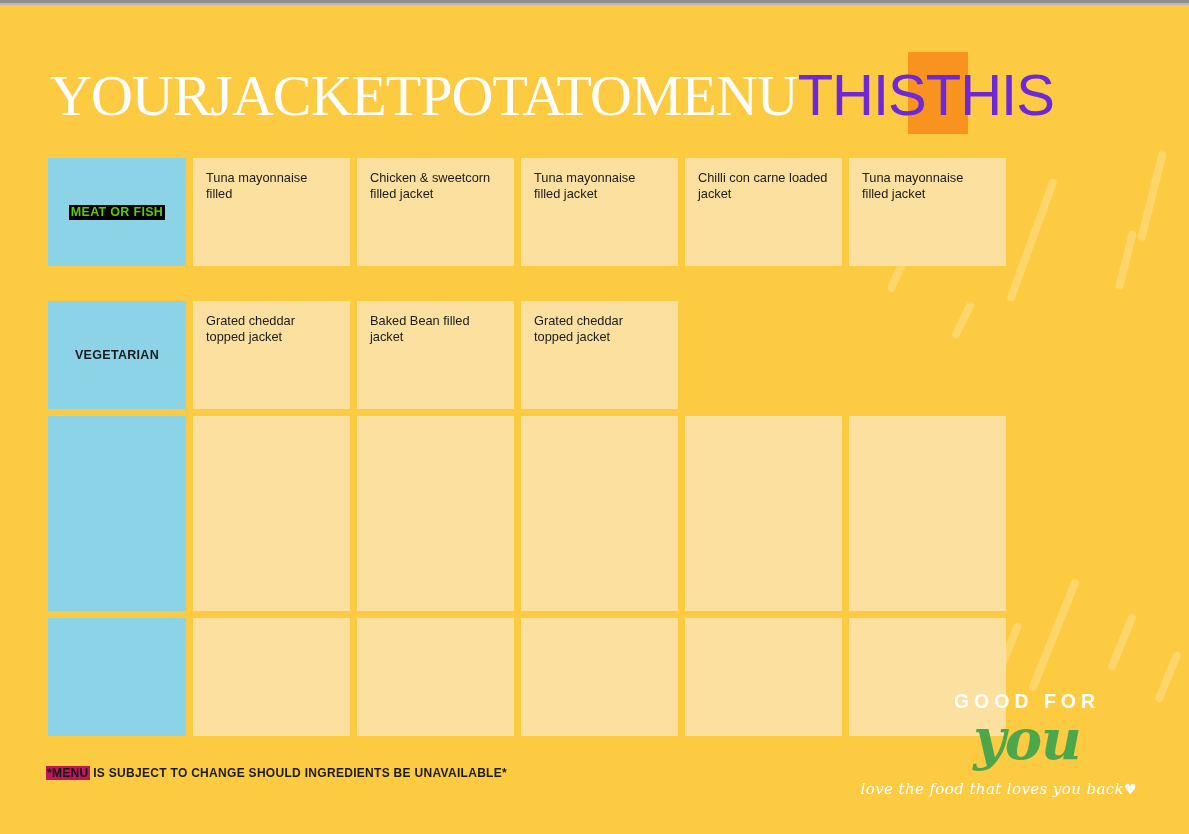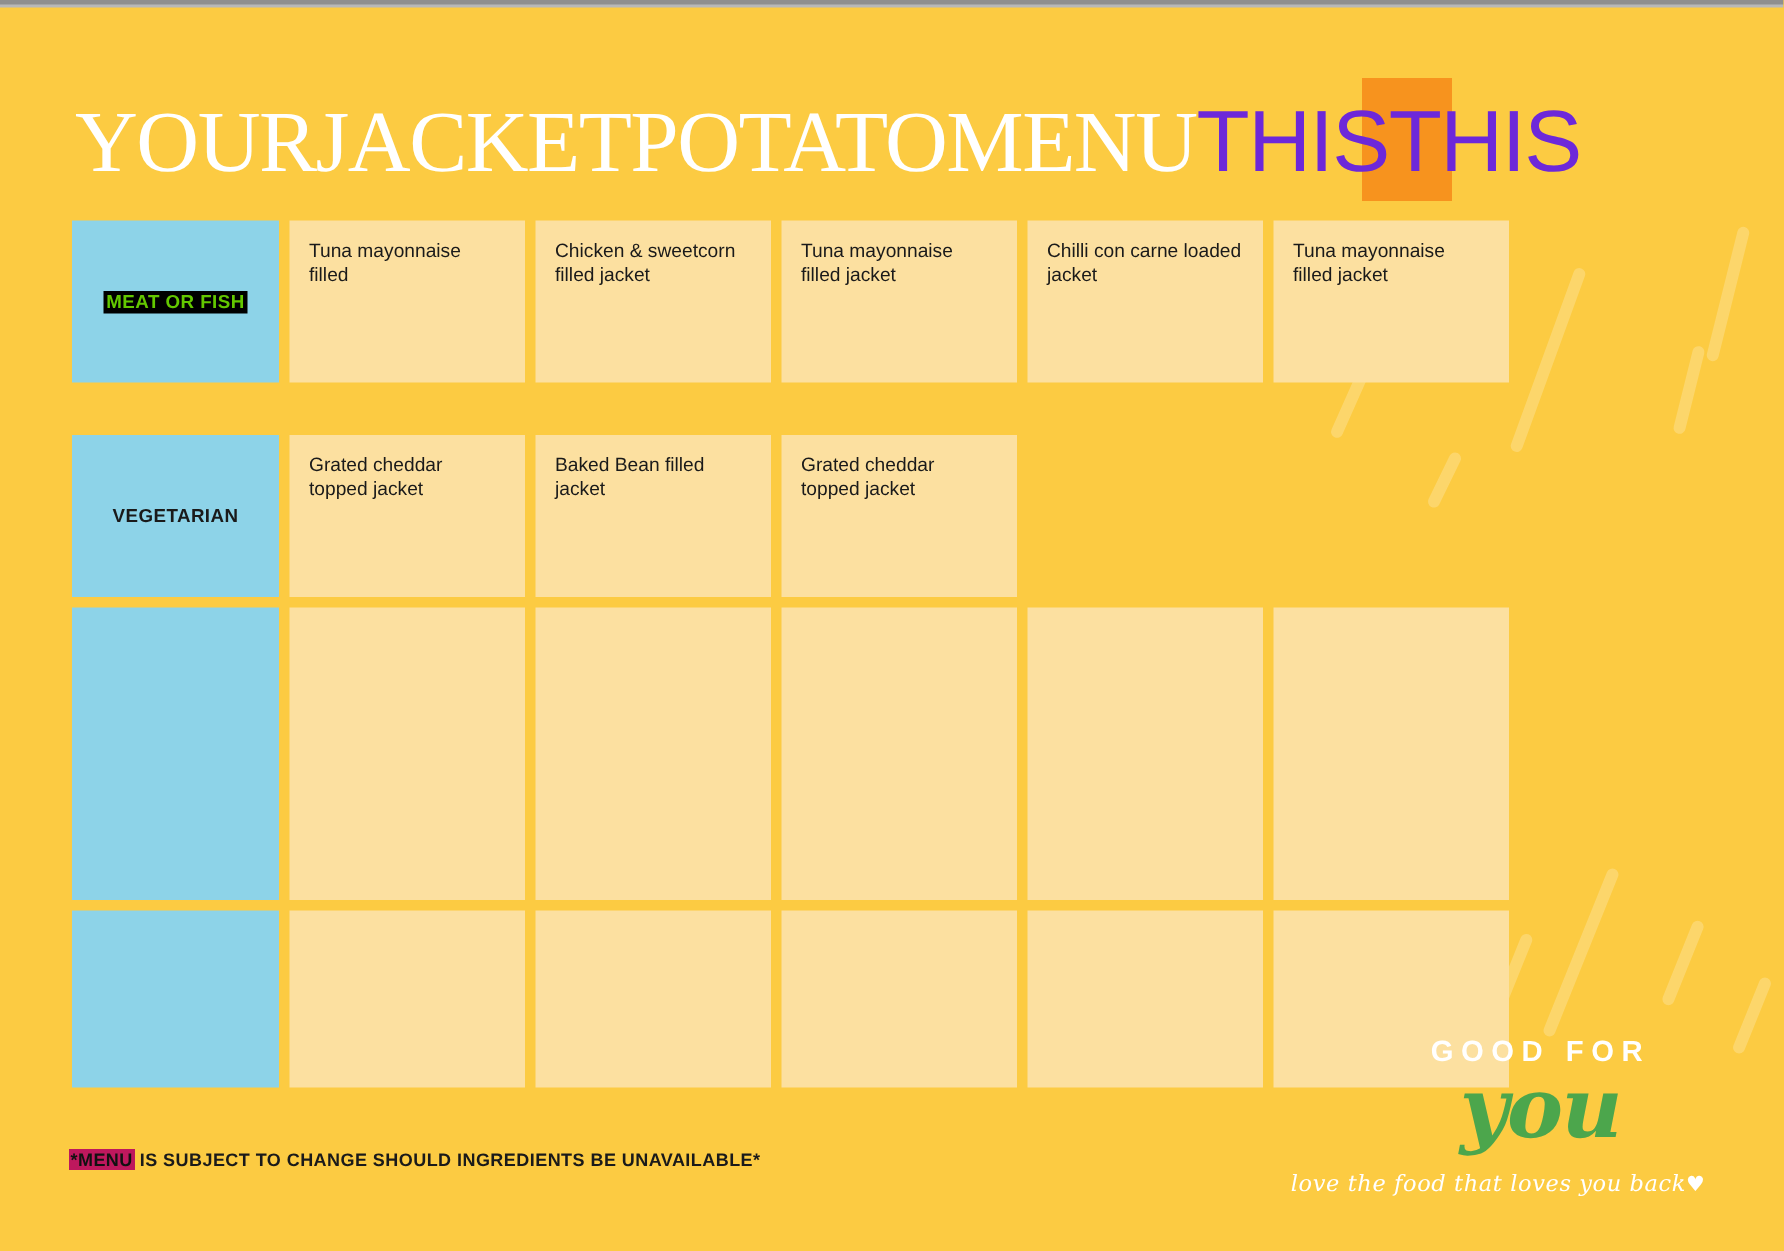--- a/index.html
+++ b/index.html
@@ -122,21 +122,21 @@
   .cell {
     background: #FCE0A0;
     width: 157px;
     flex: none;
     padding: 12px 13px 10px 13px;
     box-sizing: border-box;
     font-size: 12.8px;
     line-height: 16px;
     color: #1a1a1a;
   }
-  .r-tall   .cell, .r-tall   .rowlabel { height: 108px; }
+  .r-tall   .cell, .r-tall   .rowlabel { height: 108px; margin-top: 11px; }
   .r-tall2  .cell, .r-tall2  .rowlabel { height: 108px; margin-top: 28px; }
   .r-empty1 .cell, .r-empty1 .rowlabel { height: 195px; }
   .r-empty2 .cell, .r-empty2 .rowlabel { height: 118px; }
 
   
   .footnote {
     position: absolute;
     left: 46px;
     top: 766px;
     font-size: 12px;

